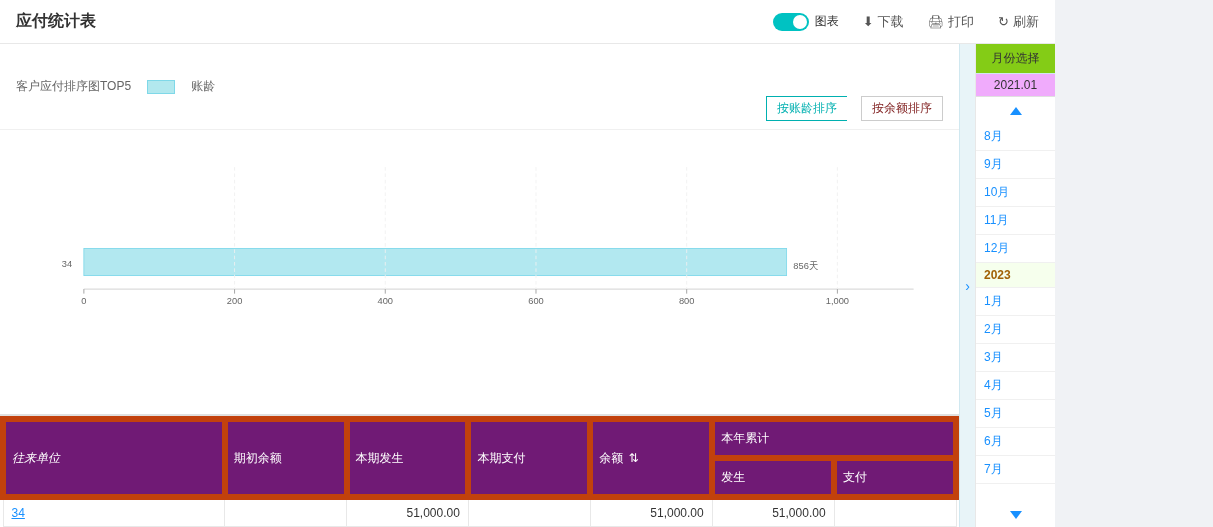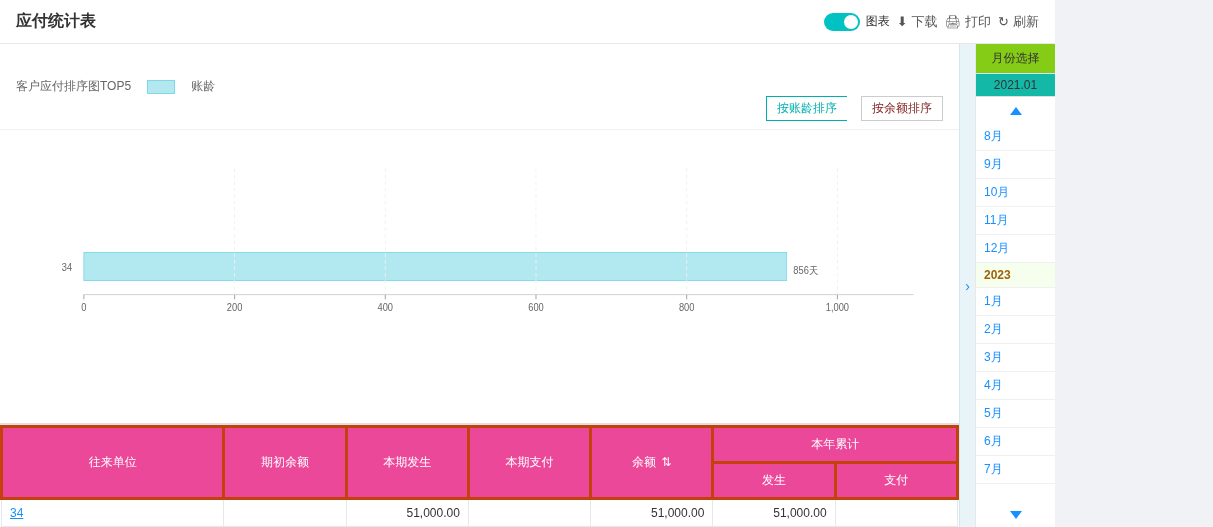--- a/index.html
+++ b/index.html
@@ -3,21 +3,21 @@
   <meta charset="utf-8">
   <style>
     * { box-sizing: border-box; margin: 0; padding: 0; }
     body { font-family: "Microsoft YaHei", Arial, sans-serif; font-size: 12px; background: #f0f2f5; color: #333; }
 
     .page-container { display: flex; flex-direction: column; height: 527px; width: 1055px; background: #f0f2f5; overflow: hidden; }
 
     
     .header { display: flex; align-items: center; justify-content: space-between; background: #fff; padding: 8px 16px; border-bottom: 1px solid #e8e8e8; height: 44px; }
     .header-title { font-size: 16px; font-weight: bold; color: #333; }
-    .header-actions { display: flex; align-items: center; gap: 7px; }
+    .header-actions { display: flex; align-items: center; gap: 24px; }
     .toggle-wrap { display: flex; align-items: center; gap: 6px; }
     .toggle { width: 36px; height: 18px; background: #00c2c2; border-radius: 9px; position: relative; cursor: pointer; }
     .toggle::after { content: ''; position: absolute; width: 14px; height: 14px; background: #fff; border-radius: 50%; top: 2px; right: 2px; }
     .action-btn { display: flex; align-items: center; gap: 4px; color: #555; cursor: pointer; font-size: 13px; }
 
     
     .main-content { display: flex; flex: 1; overflow: hidden; }
 
     
     .chart-area { flex: 1; background: #fff; display: flex; flex-direction: column; overflow: hidden; }
@@ -31,39 +31,39 @@
     .sort-btn.active { color: #00b0b0; border-color: #00b0b0; }
     .sort-btn:first-child { border-right: none; }
 
     
     .chart-wrapper { flex: 1; position: relative; padding: 10px 20px 30px 50px; }
     .chart-svg { width: 100%; height: 100%; }
 
     
     .table-area { background: #fff; border-top: 2px solid #e0e0e0; }
     .data-table { width: 100%; border-collapse: collapse; }
-    .data-table th { background: #ec4899; color: #fff; padding: 8px 6px; text-align: center; font-size: 12px; font-weight: normal; border: 3px solid #c2410c; }
+    .data-table th { background: #701a75; color: #fff; padding: 8px 6px; text-align: left; font-size: 12px; font-weight: normal; border: 6px solid #c2410c; }
     .data-table td { padding: 6px 8px; text-align: right; border: 1px solid #e8e8e8; font-size: 12px; }
     .data-table td:first-child { text-align: left; }
     .data-table tr:nth-child(even) { background: #f9f9f9; }
-    .col-unit { width: 200px; }
+    .col-unit { width: 200px; font-style: italic; }
     .col-opening { width: 110px; }
     .col-current-occur { width: 110px; }
     .col-current-pay { width: 110px; }
     .col-balance { width: 110px; }
     .col-ytd-occur { width: 110px; }
     .col-ytd-pay { width: 110px; }
     .link-style { color: #1890ff; text-decoration: underline; cursor: pointer; }
     .th-main-row th { }
     .th-sub-row th { }
 
     
     .right-sidebar { width: 80px; background: #fff; border-left: 1px solid #e8e8e8; display: flex; flex-direction: column; overflow-y: auto; }
     .sidebar-header { background: #84cc16; padding: 6px 8px; text-align: center; font-size: 12px; color: #333; border-bottom: 1px solid #d0e8f0; }
-    .sidebar-year { background: #14b8a6; padding: 4px 8px; text-align: center; font-size: 12px; color: #333; border-bottom: 1px solid #e0e0e0; }
+    .sidebar-year { background: #f0abfc; padding: 4px 8px; text-align: center; font-size: 12px; color: #333; border-bottom: 1px solid #e0e0e0; }
     .sidebar-month { padding: 5px 8px; font-size: 12px; color: #1890ff; cursor: pointer; border-bottom: 1px solid #f0f0f0; }
     .sidebar-month.year-label { color: #a16207; font-weight: bold; background: #f6ffed; }
     .sidebar-arrow { padding: 5px; text-align: center; cursor: pointer; color: #1890ff; font-size: 14px; }
     .sidebar-scroll { flex: 1; overflow-y: auto; }
 
     .chevron-up { display: inline-block; width: 0; height: 0; border-left: 6px solid transparent; border-right: 6px solid transparent; border-bottom: 8px solid #1890ff; }
     .chevron-down { display: inline-block; width: 0; height: 0; border-left: 6px solid transparent; border-right: 6px solid transparent; border-top: 8px solid #1890ff; }
 
     
     .collapse-arrow { width: 16px; background: #e8f4f8; display: flex; align-items: center; justify-content: center; cursor: pointer; border-left: 1px solid #d0e8f0; }

